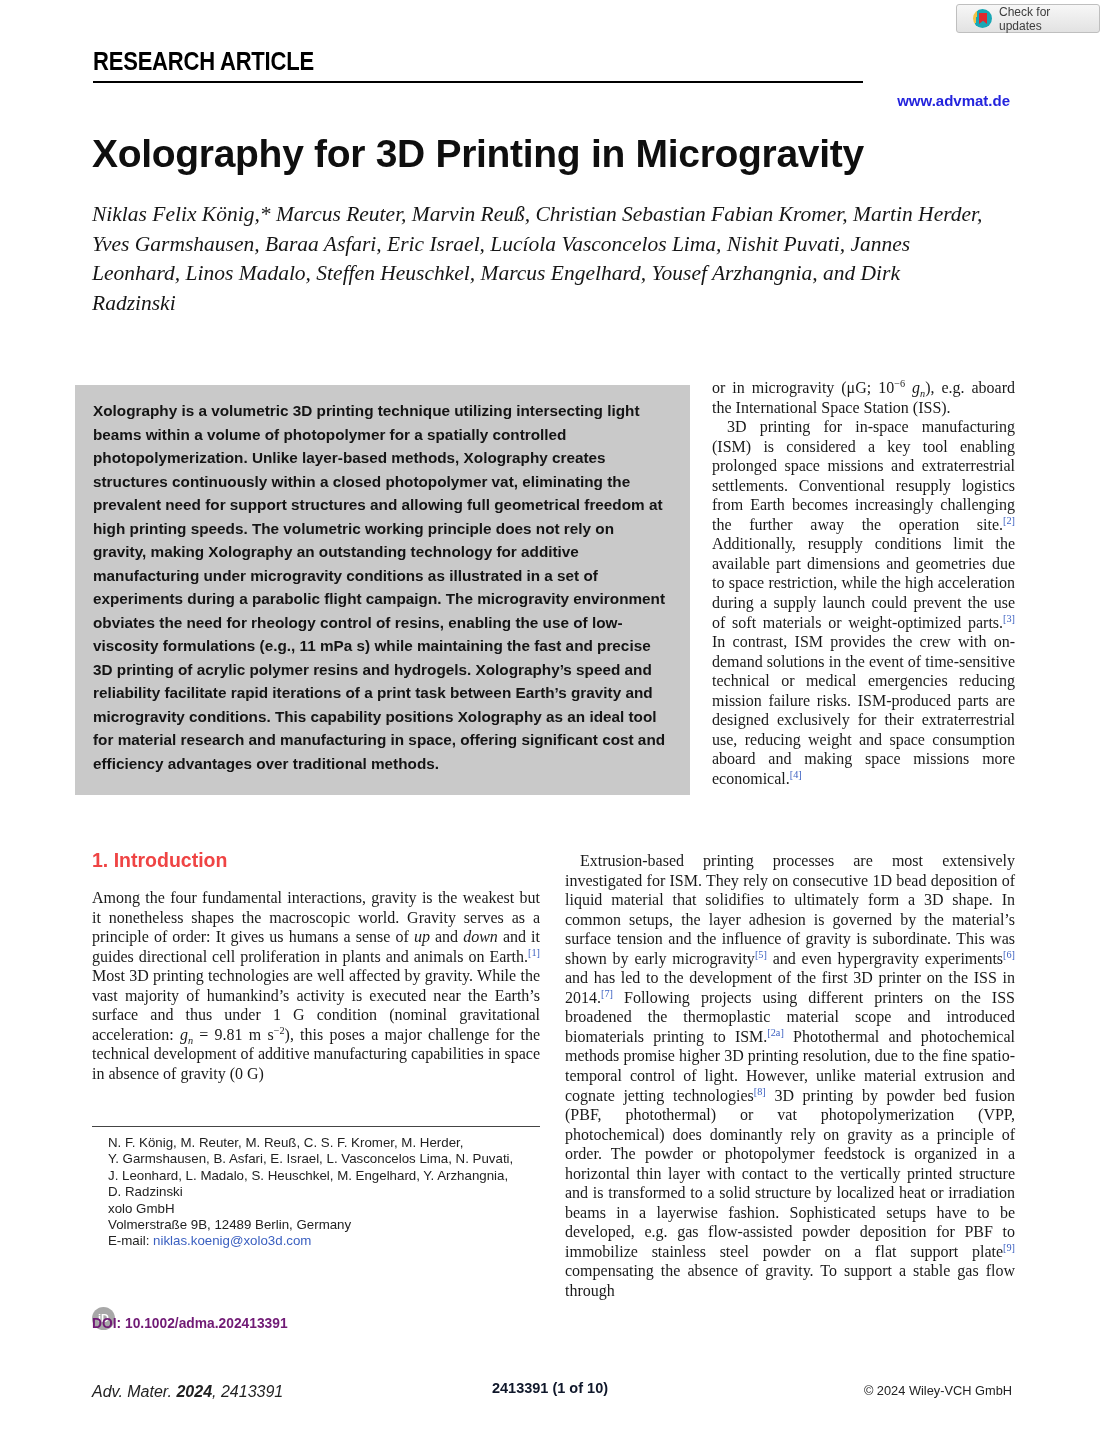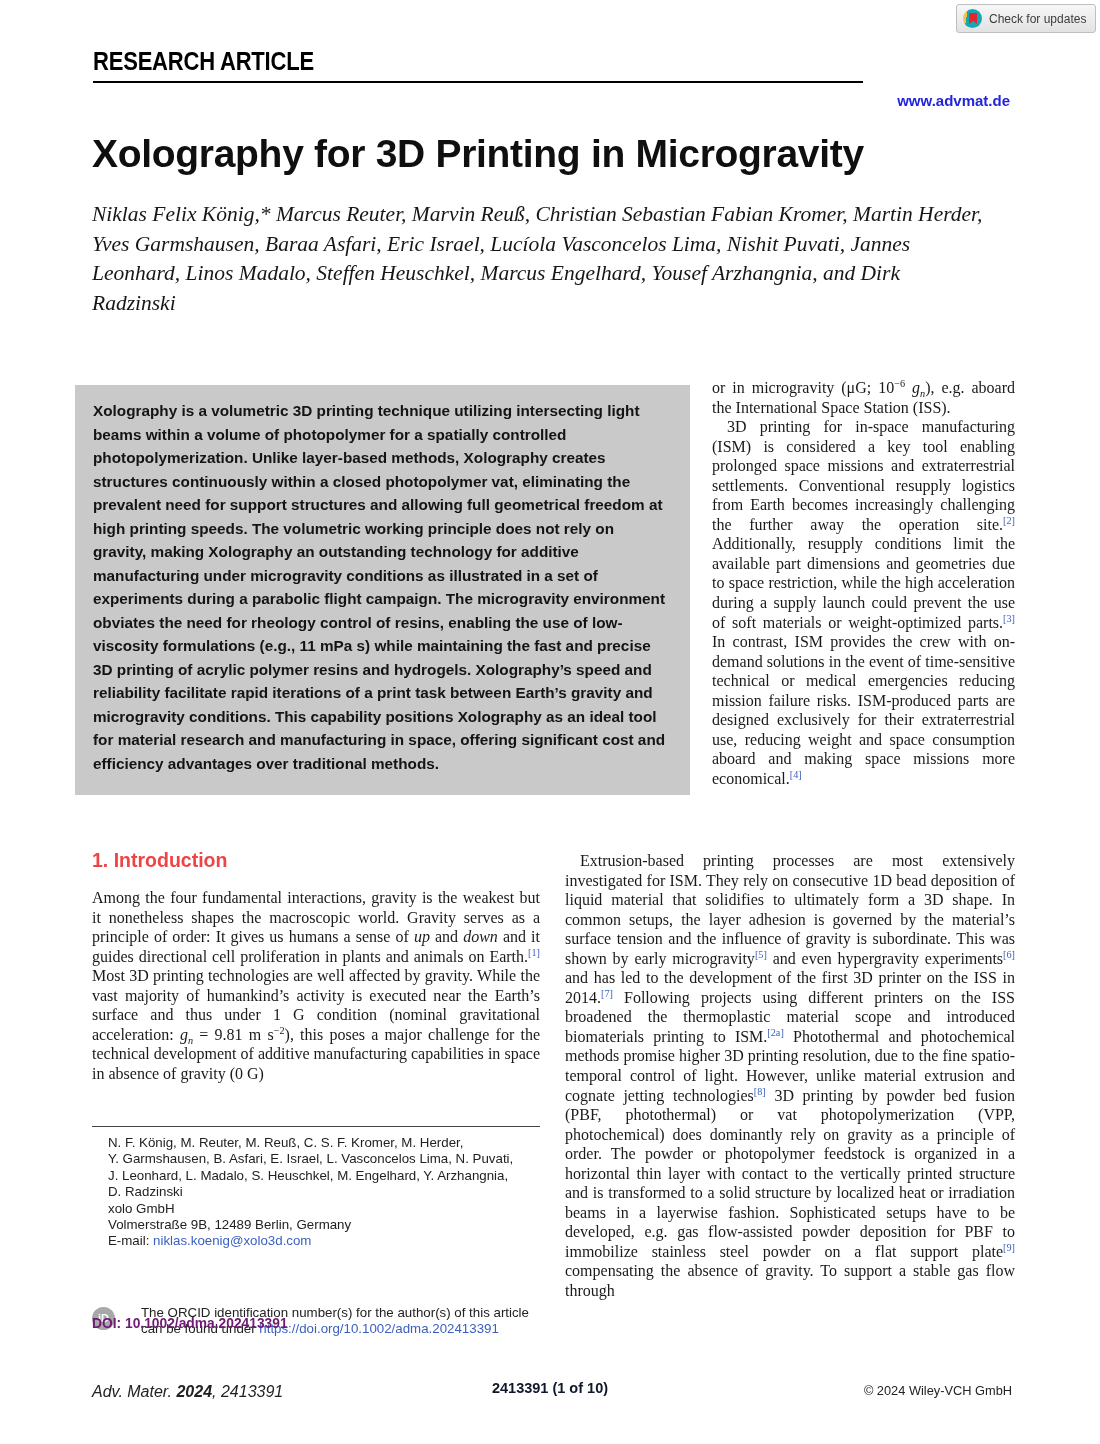--- a/index.html
+++ b/index.html
@@ -1,21 +1,21 @@
 <!DOCTYPE html>
 <html><head>
 <meta charset="utf-8">
 <style>
   html,body{margin:0;padding:0;background:#ffffff;}
   .page{position:relative;width:1100px;height:1444px;background:#fff;overflow:hidden;
         font-family:"Liberation Serif",serif;color:#1a1a1a;}
 
   
   .badge{position:absolute;left:956px;top:4px;height:27px;display:flex;align-items:center;gap:7px;
-         padding:0 9px 0 6px;background:linear-gradient(#f7f7f7,#e2e2e2);border:1px solid #bfbfbf;
+         padding:0 9px 0 16px;background:linear-gradient(#f7f7f7,#e2e2e2);border:1px solid #bfbfbf;
          border-radius:3px;font-family:"Liberation Sans",sans-serif;font-size:12px;color:#3c3c3c;cursor:pointer;}
   .crossmark{width:19px;height:19px;border-radius:50%;position:relative;flex:0 0 auto;
          background:linear-gradient(100deg,#f6c445 22%,#18a7b5 22%);}
   .crossmark:after{content:"";position:absolute;left:6px;top:4px;width:8px;height:11px;background:#e0282e;
          clip-path:polygon(0 0,100% 0,100% 100%,50% 70%,0 100%);}
   .kicker{position:absolute;left:93px;top:46px;font-family:"Liberation Sans",sans-serif;
           font-weight:900;font-size:22px;letter-spacing:-0.2px;color:#000;
           transform:scaleY(1.18);transform-origin:left top;}
   .kicker-rule{position:absolute;left:93px;top:81px;width:770px;height:2px;background:#000;}
   .logo{position:absolute;right:90px;top:38px;text-align:right;font-family:"Liberation Sans",sans-serif;
@@ -114,24 +114,20 @@
     <div>D. Radzinski</div>
     <div>xolo GmbH</div>
     <div>Volmerstraße 9B, 12489 Berlin, Germany</div>
     <div>
       <span>E-mail: </span><span class="link">niklas.koenig@xolo3d.com</span>
     </div>
   </div>
 
   <div class="orcid-row">
     <span class="orcid-icon">iD</span>
-    <span>
-      <span>The ORCID identification number(s) for the author(s) of this article</span><br>
-      <span>can be found under </span><span class="link">https://doi.org/10.1002/adma.202413391</span>
-    </span>
   </div>
 
   <div class="doi">DOI: 10.1002/adma.202413391</div>
 
   <div class="footer-left">
     <span>Adv. Mater. </span><b>2024</b><span>, 2413391</span>
   </div>
   <div class="footer-center">2413391 (1 of 10)</div>
   <div class="footer-right">© 2024 Wiley-VCH GmbH</div>
 

